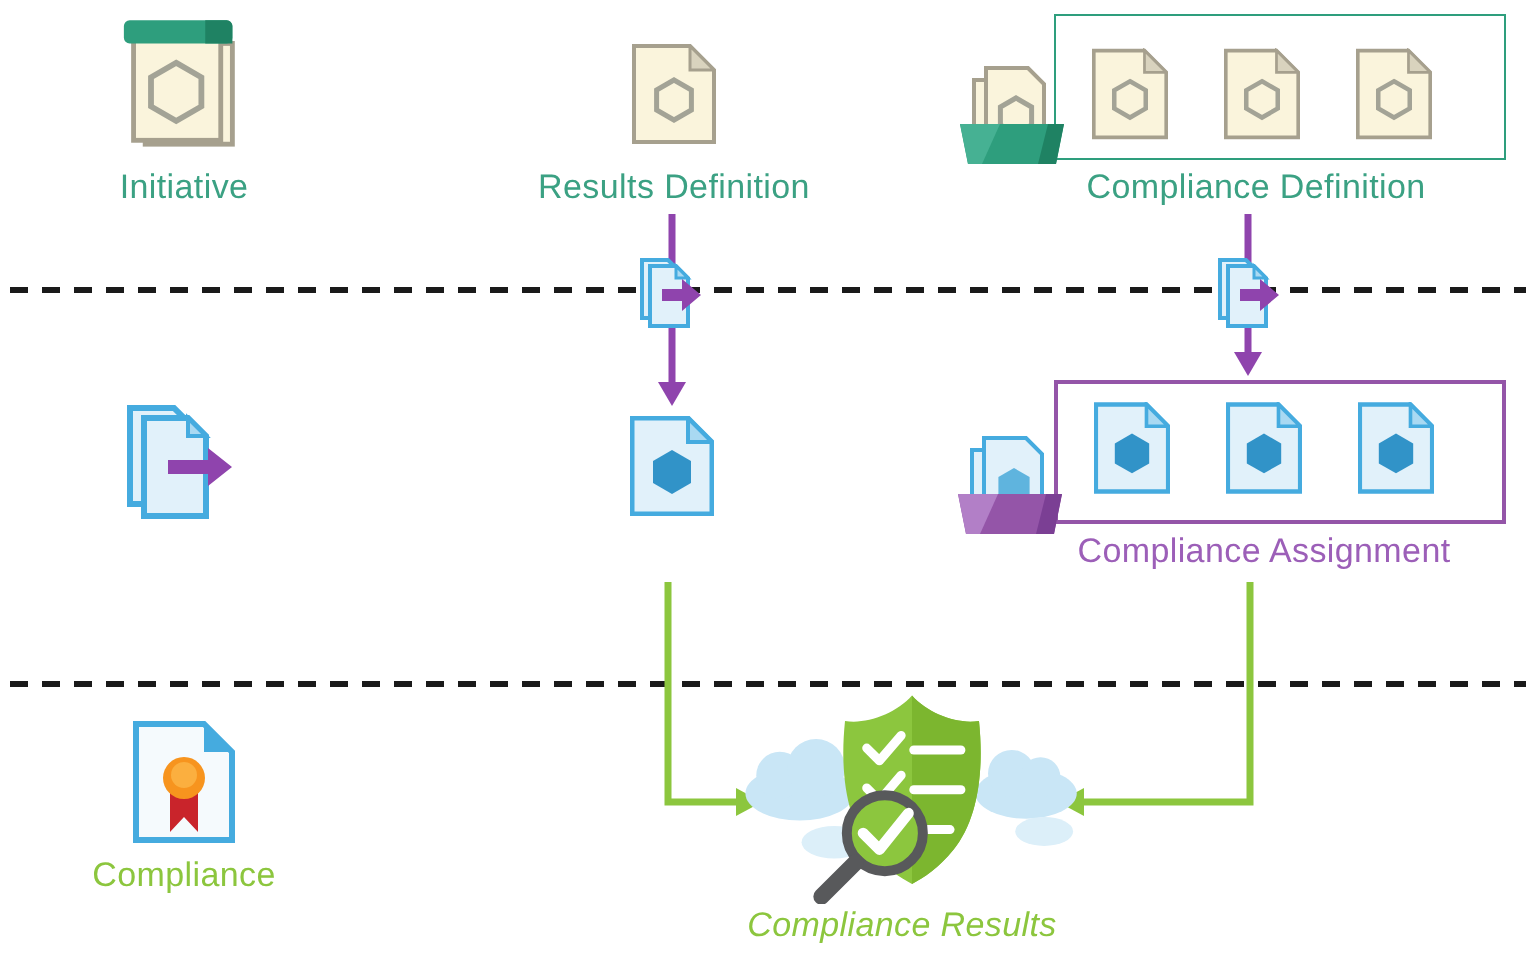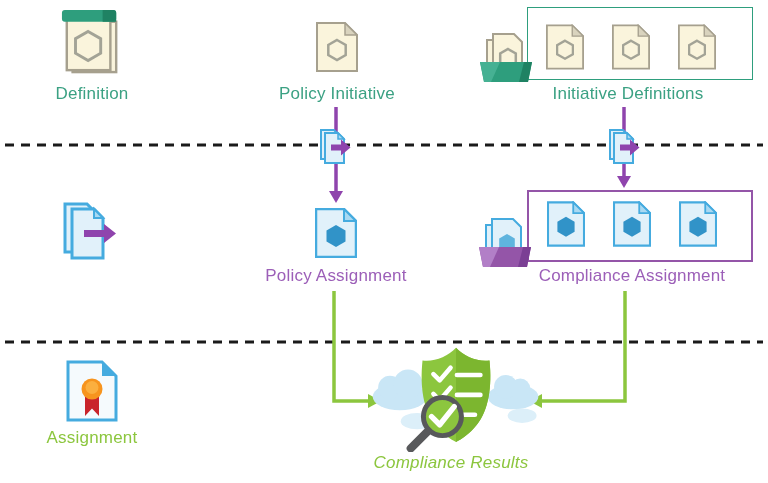--- a/index.html
+++ b/index.html
@@ -84,38 +84,38 @@
     </g>
   </svg>
 
   <svg class="icon" style="left:60px;top:8px;" width="62" height="72" viewBox="0 0 64 74">
     <rect x="13" y="14" width="45" height="52" style="fill:var(--doc_cream);stroke:var(--doc_cream_border);stroke-width:2.5"></rect>
     <rect x="7" y="10" width="45" height="54" style="fill:var(--doc_cream);stroke:var(--doc_cream_border);stroke-width:2.5"></rect>
     <rect x="2" y="2" width="56" height="12" rx="3" style="fill:var(--teal)"></rect>
     <path d="M44 2 H55 A3 3 0 0 1 58 5 V14 H44 Z" style="fill:var(--teal_dark)"></path>
     <polygon points="29,24 42,31.5 42,46.5 29,54 16,46.5 16,31.5" style="fill:none;stroke:var(--hex_gray);stroke-width:3"></polygon>
   </svg>
-  <div class="label lbl-teal" style="left:92px;top:84px;">Definition</div>
+  <div class="label lbl-teal" style="left:92px;top:84px;">Initiative</div>
 
   <svg class="icon" style="left:316px;top:22px;" width="42" height="50" viewBox="0 0 42 50">
     <path d="M1 1 H29 L41 13 V49 H1 Z" style="fill:var(--doc_cream);stroke:var(--doc_cream_border);stroke-width:2"></path>
     <path d="M29 1 L41 13 H29 Z" style="fill:var(--doc_cream_fold);stroke:var(--doc_cream_border);stroke-width:1.5"></path>
     <polygon points="21,18 29.7,23 29.7,33 21,38 12.3,33 12.3,23" style="fill:none;stroke:var(--hex_gray);stroke-width:2.5"></polygon>
   </svg>
-  <div class="label lbl-teal" style="left:337px;top:84px;">Policy Initiative</div>
+  <div class="label lbl-teal" style="left:337px;top:84px;">Results Definition</div>
 
   <svg class="icon" style="left:478px;top:28px;" width="56" height="56" viewBox="0 0 56 56">
     <rect x="9" y="12" width="26" height="32" style="fill:var(--doc_cream);stroke:var(--doc_cream_border);stroke-width:2"></rect>
     <path d="M15 6 H36 L44 14 V46 H15 Z" style="fill:var(--doc_cream);stroke:var(--doc_cream_border);stroke-width:2"></path>
     <polygon points="30,21 37.8,25.5 37.8,34.5 30,39 22.2,34.5 22.2,25.5" style="fill:none;stroke:var(--hex_gray);stroke-width:2.5"></polygon>
     <path d="M2 34 H54 L50 54 H6 Z" style="fill:var(--teal)"></path>
     <path d="M2 34 H22 L13 54 H6 Z" style="fill:var(--teal_light)"></path>
     <path d="M54 34 L50 54 H41 L46 34 Z" style="fill:var(--teal_dark)"></path>
   </svg>
-  <div class="label lbl-teal" style="left:628px;top:84px;">Initiative Definitions</div>
+  <div class="label lbl-teal" style="left:628px;top:84px;">Compliance Definition</div>
 
   <svg class="icon" style="left:317px;top:127px;" width="34" height="38" viewBox="0 0 34 38">
     <path d="M4 3 H17 L23 9 V32 H4 Z" style="fill:var(--doc_blue_fill);stroke:var(--doc_blue_border);stroke-width:2"></path>
     <path d="M8 6 H21 L27 12 V36 H8 Z" style="fill:var(--doc_blue_fill);stroke:var(--doc_blue_border);stroke-width:2"></path>
     <path d="M21 6 L27 12 H21 Z" style="fill:var(--doc_blue_fold);stroke:var(--doc_blue_border);stroke-width:1.5"></path>
     <path d="M14 17.5 H24 V12.5 L33.5 20.5 L24 28.5 V23.5 H14 Z" style="fill:var(--purple)"></path>
   </svg>
   <svg class="icon" style="left:606px;top:127px;" width="34" height="38" viewBox="0 0 34 38">
     <path d="M4 3 H17 L23 9 V32 H4 Z" style="fill:var(--doc_blue_fill);stroke:var(--doc_blue_border);stroke-width:2"></path>
     <path d="M8 6 H21 L27 12 V36 H8 Z" style="fill:var(--doc_blue_fill);stroke:var(--doc_blue_border);stroke-width:2"></path>
@@ -128,40 +128,39 @@
     <path d="M12 9 H34 L43 18 V58 H12 Z" style="fill:var(--doc_blue_fill);stroke:var(--doc_blue_border);stroke-width:3"></path>
     <path d="M34 9 L43 18 H34 Z" style="fill:var(--doc_blue_fold);stroke:var(--doc_blue_border);stroke-width:2"></path>
     <path d="M24 30 H44 V24 L56 33.5 L44 43 V37 H24 Z" style="fill:var(--purple)"></path>
   </svg>
 
   <svg class="icon" style="left:315px;top:208px;" width="42" height="50" viewBox="0 0 42 50">
     <path d="M1 1 H29 L41 13 V49 H1 Z" style="fill:var(--doc_blue_fill);stroke:var(--doc_blue_border);stroke-width:2.5"></path>
     <path d="M29 1 L41 13 H29 Z" style="fill:var(--doc_blue_fold);stroke:var(--doc_blue_border);stroke-width:2"></path>
     <polygon points="21,17 30.5,22.5 30.5,33.5 21,39 11.5,33.5 11.5,22.5" style="fill:var(--hexagon_blue)"></polygon>
   </svg>
-  <div class="label lbl-purple" style="left:336px;top:266px;">Policy Assignment</div>
 
   <svg class="icon" style="left:477px;top:213px;" width="56" height="56" viewBox="0 0 56 56">
     <rect x="9" y="12" width="26" height="32" style="fill:var(--doc_blue_fill);stroke:var(--doc_blue_border);stroke-width:2"></rect>
     <path d="M15 6 H36 L44 14 V46 H15 Z" style="fill:var(--doc_blue_fill);stroke:var(--doc_blue_border);stroke-width:2"></path>
     <polygon points="30,21 37.8,25.5 37.8,34.5 30,39 22.2,34.5 22.2,25.5" style="fill:var(--hexagon_blue_light)"></polygon>
     <path d="M2 34 H54 L50 54 H6 Z" style="fill:var(--purple_box)"></path>
     <path d="M2 34 H22 L13 54 H6 Z" style="fill:var(--purple_light)"></path>
     <path d="M54 34 L50 54 H41 L46 34 Z" style="fill:var(--purple_dark)"></path>
   </svg>
   <div class="label lbl-purple" style="left:632px;top:266px;">Compliance Assignment</div>
 
   <svg class="icon" style="left:66px;top:360px;" width="52" height="62" viewBox="0 0 52 62">
     <path d="M2 2 H36 L50 16 V60 H2 Z" style="fill:var(--compliance_doc_fill);stroke:var(--doc_blue_border);stroke-width:3"></path>
     <path d="M36 2 L50 16 H36 Z" style="fill:var(--doc_blue_border)"></path>
     <polygon points="19,36 33,36 33,56 26,48.5 19,56" style="fill:var(--ribbon_red)"></polygon>
     <circle cx="26" cy="29" r="10.5" style="fill:var(--medal_orange)"></circle>
     <circle cx="26" cy="27.5" r="6.5" style="fill:var(--medal_orange_light)"></circle>
   </svg>
-  <div class="label lbl-green" style="left:92px;top:428px;">Assignment</div>
+  <div class="label lbl-green" style="left:92px;top:428px;">Compliance</div>
 
   <svg class="icon" style="left:370px;top:345px;" width="172" height="107" viewBox="0 0 190 118">
     <g>
       <ellipse cx="33" cy="57" rx="30" ry="15" style="fill:var(--cloud_blue)"></ellipse>
       <circle cx="22" cy="47" r="13" style="fill:var(--cloud_blue)"></circle>
       <circle cx="42" cy="43" r="16" style="fill:var(--cloud_blue)"></circle>
       <ellipse cx="158" cy="57" rx="28" ry="14" style="fill:var(--cloud_blue)"></ellipse>
       <circle cx="150" cy="46" r="13" style="fill:var(--cloud_blue)"></circle>
       <circle cx="166" cy="48" r="11" style="fill:var(--cloud_blue)"></circle>
     </g>

